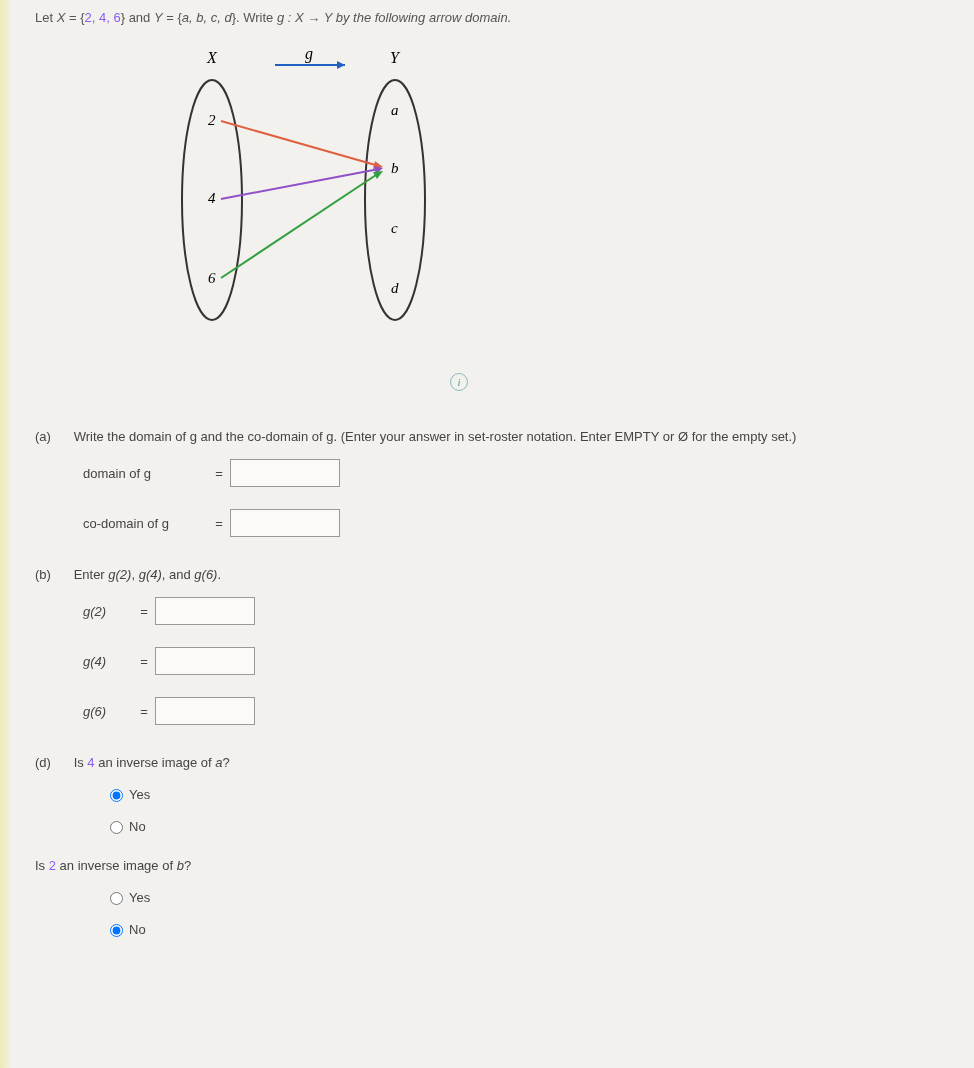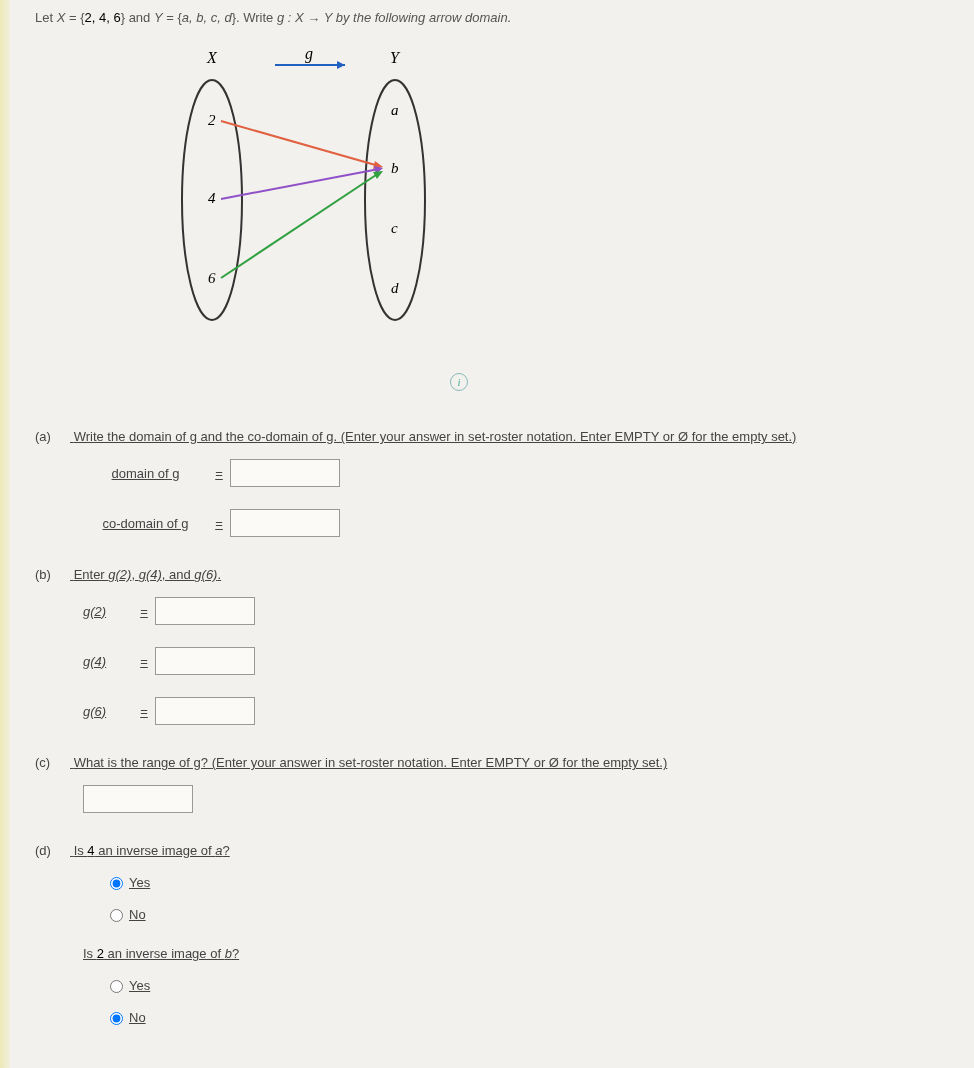--- a/index.html
+++ b/index.html
@@ -20,21 +20,21 @@
   }
   .content {
     padding: 10px 20px 30px 25px;
     flex: 1;
   }
   .problem-statement {
     font-size: 13px;
     color: #555;
     margin-bottom: 20px;
   }
-  .num { color: #000000; }
+  .num { color: #8b5cf6; }
   .ivar { font-style: italic; }
   .diagram-wrap {
     margin: 15px 0 20px 130px;
   }
   .info-circle {
     display: inline-flex;
     align-items: center;
     justify-content: center;
     width: 18px; height: 18px;
     border: 1px solid #8bb;
@@ -42,60 +42,58 @@
     color: #4a9;
     font-size: 11px;
     font-style: italic;
     font-family: serif;
     margin-left: 415px;
     margin-top: 15px;
     margin-bottom: 20px;
   }
   .part {
     margin: 18px 0 30px 0;
-    text-decoration: underline;
   }
   .part-label {
     display: inline-block;
     width: 35px;
     color: #444;
   }
   .part-text {
     color: #444;
   }
   .indent {
     margin-left: 48px;
     margin-top: 15px;
   }
   .row {
     display: flex;
     align-items: center;
     margin-bottom: 22px;
   }
-  .label-col { width: 125px; text-align: center; }
+  .label-col { width: 125px; }
   .eq { width: 22px; text-align: center; }
   .input-box {
     width: 110px;
     height: 28px;
     border: 1px solid #999;
     background: #fbfaf7;
     padding: 2px 4px;
     font-size: 13px;
   }
   .input-box.sm { width: 100px; }
   .radio-row {
     margin-left: 70px;
     margin-top: 16px;
     margin-bottom: 4px;
     display: flex;
     align-items: center;
   }
   .radio-row input { margin-right: 6px; }
   .sub-q {
-    margin-left: 48px;
     margin-top: 24px;
     margin-bottom: 4px;
   }
   svg text { font-family: 'Times New Roman', serif; font-style: italic; }
 </style>
 </head>
 <body>
 
 <div class="left-bar"></div>
 
@@ -174,27 +172,20 @@
       </div>
       <div class="row">
         <span class="ivar" style="width:50px">g(6)</span>
         <span class="eq">=</span>
         <input class="input-box sm" type="text" style="">
       </div>
     </div>
   </div>
 
   
-  <div class="part">
-    <span class="part-label">(c)</span>
-    <span class="part-text">What is the range of g? (Enter your answer in set-roster notation. Enter EMPTY or Ø for the empty set.)</span>
-    <div class="indent">
-      <input class="input-box" type="text" style="">
-    </div>
-  </div>
 
   
   <div class="part">
     <span class="part-label">(d)</span>
     <span class="part-text">
       <span>Is </span><span class="num">4</span><span> an inverse image of </span><span class="ivar">a</span><span>?</span>
     </span>
     <div class="radio-row">
       <input type="radio" name="q1" checked="" style="">
       <span>Yes</span>

